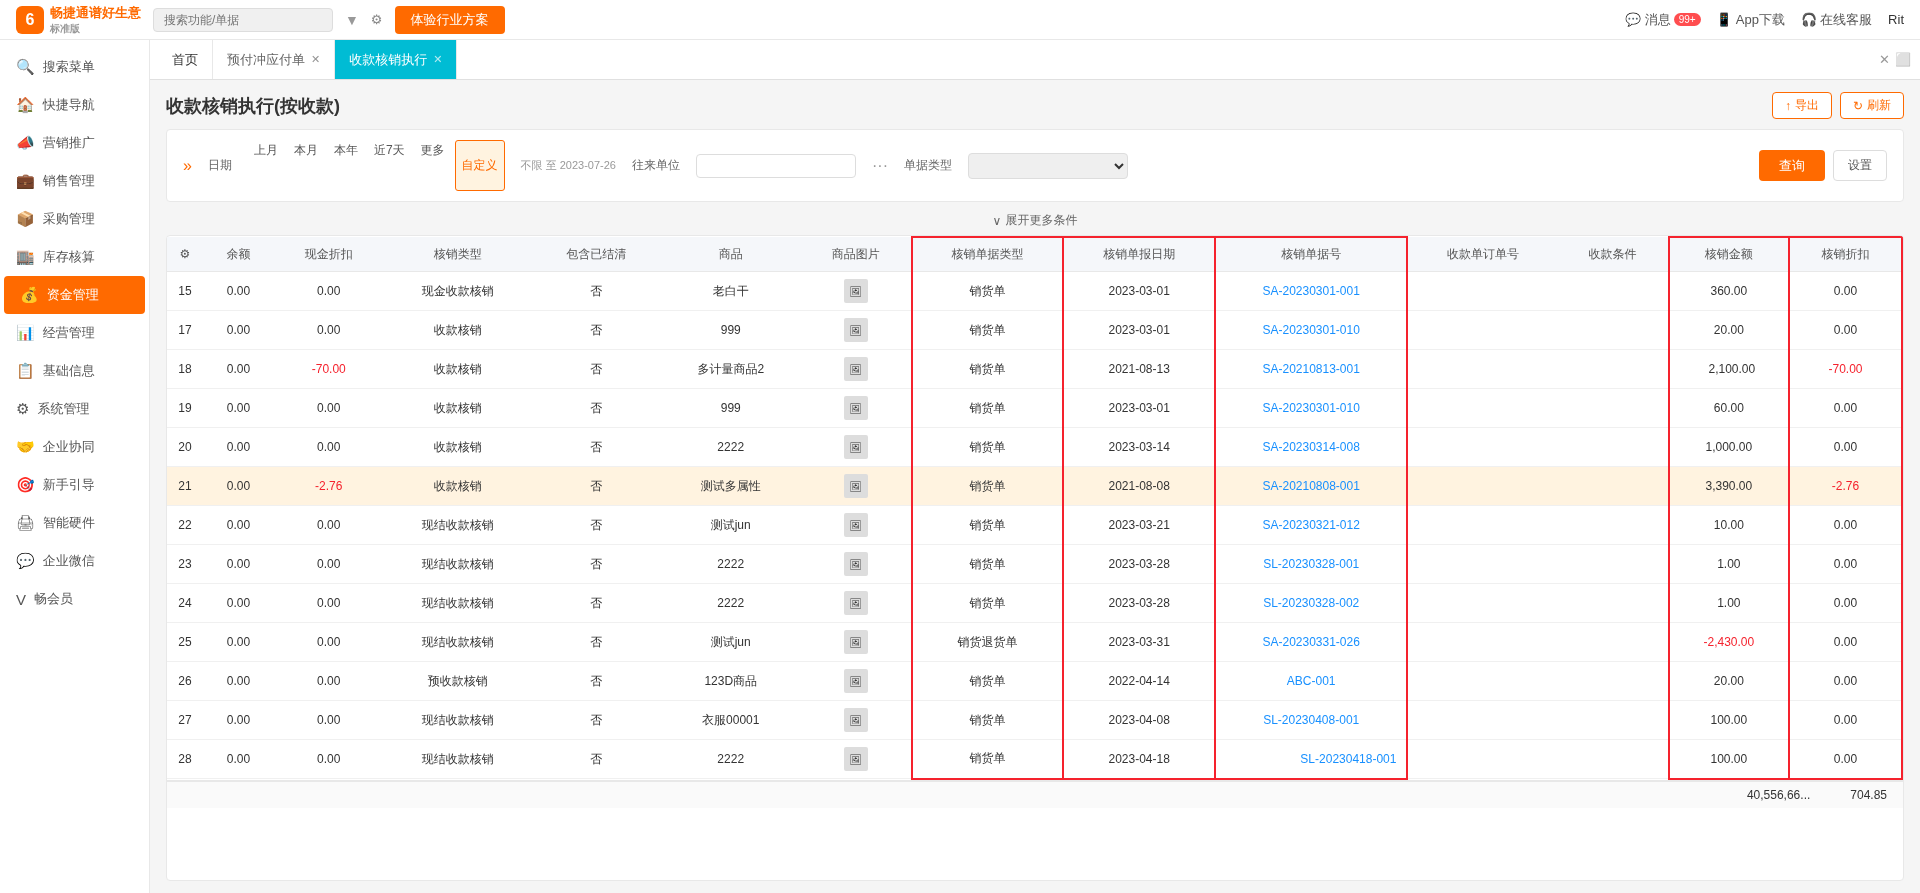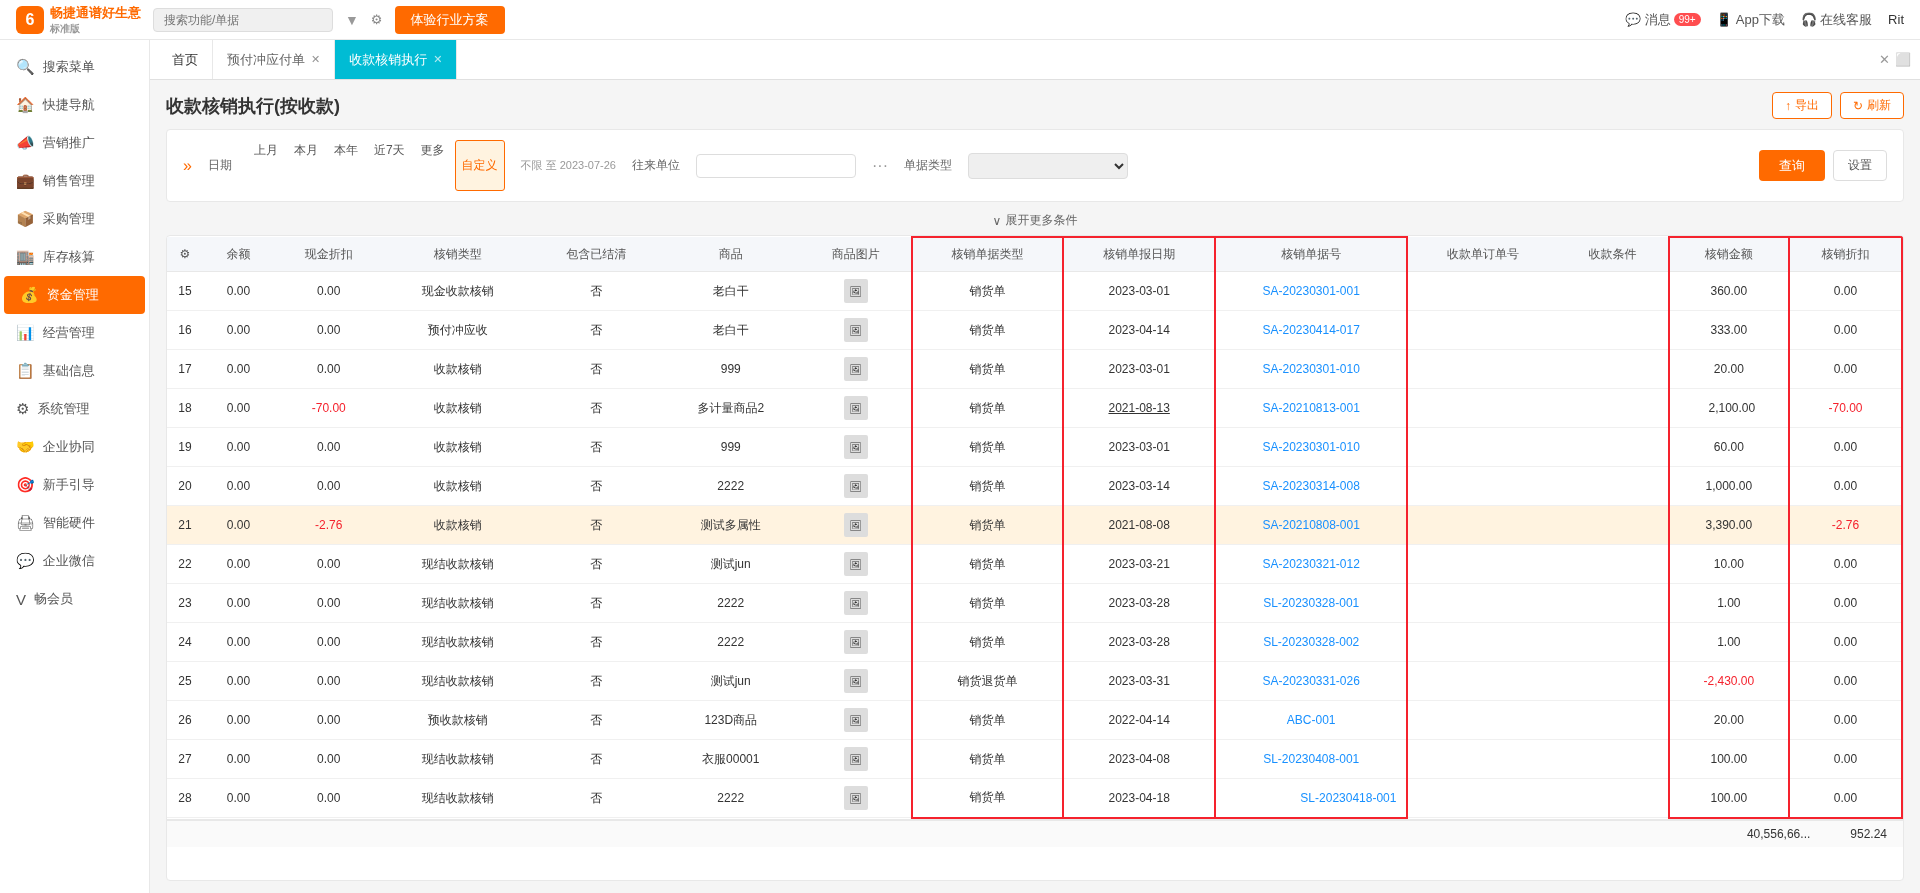--- a/index.html
+++ b/index.html
@@ -274,38 +274,20 @@
       </td>
       <td style="border-left:2px solid #f5222d;border-right:2px solid #f5222d;">销货单</td>
       <td style="border-left:2px solid #f5222d;border-right:2px solid #f5222d;">2023-03-01</td>
       <td style="border-left:2px solid #f5222d;border-right:2px solid #f5222d;"><a class="link-blue" href="#">SA-20230301-001</a></td>
       <td></td>
       <td></td>
       <td class="" style="border-left:2px solid #f5222d;border-right:2px solid #f5222d;">360.00</td>
       <td class="" style="border-left:2px solid #f5222d;border-right:2px solid #f5222d;">0.00</td>
     </tr>
               <tr>
-      <td>16</td>
-      <td>0.00</td>
-      <td class="">0.00</td>
-      <td>预付冲应收</td>
-      <td>否</td>
-      <td>老白干</td>
-      <td>
-        <div style="width:24px;height:24px;background:#ddd;border-radius:2px;margin:auto;display:flex;align-items:center;justify-content:center;font-size:10px;">🖼</div>
-      </td>
-      <td style="border-left:2px solid #f5222d;border-right:2px solid #f5222d;">销货单</td>
-      <td style="border-left:2px solid #f5222d;border-right:2px solid #f5222d;">2023-04-14</td>
-      <td style="border-left:2px solid #f5222d;border-right:2px solid #f5222d;"><a class="link-blue" href="#">SA-20230414-017</a></td>
-      <td></td>
-      <td></td>
-      <td class="" style="border-left:2px solid #f5222d;border-right:2px solid #f5222d;">333.00</td>
-      <td class="" style="border-left:2px solid #f5222d;border-right:2px solid #f5222d;">0.00</td>
-    </tr>
-              <tr>
       <td>17</td>
       <td>0.00</td>
       <td class="">0.00</td>
       <td>收款核销</td>
       <td>否</td>
       <td>999</td>
       <td>
         <div style="width:24px;height:24px;background:#ddd;border-radius:2px;margin:auto;display:flex;align-items:center;justify-content:center;font-size:10px;">🖼</div>
       </td>
       <td style="border-left:2px solid #f5222d;border-right:2px solid #f5222d;">销货单</td>
@@ -320,21 +302,21 @@
       <td>18</td>
       <td>0.00</td>
       <td class="text-red">-70.00</td>
       <td>收款核销</td>
       <td>否</td>
       <td>多计量商品2</td>
       <td>
         <div style="width:24px;height:24px;background:#ddd;border-radius:2px;margin:auto;display:flex;align-items:center;justify-content:center;font-size:10px;">🖼</div>
       </td>
       <td style="border-left:2px solid #f5222d;border-right:2px solid #f5222d;">销货单</td>
-      <td style="border-left:2px solid #f5222d;border-right:2px solid #f5222d;text-decoration:underline;">2021-08-13</td>
+      <td style="border-left:2px solid #f5222d;border-right:2px solid #f5222d;">2021-08-13</td>
       <td style="border-left:2px solid #f5222d;border-right:2px solid #f5222d;"><a class="link-blue" href="#">SA-20210813-001</a></td>
       <td></td>
       <td></td>
       <td class="" style="border-left:2px solid #f5222d;border-right:2px solid #f5222d;padding-left:16px;">2,100.00</td>
       <td class="text-red" style="border-left:2px solid #f5222d;border-right:2px solid #f5222d;">-70.00</td>
     </tr>
               <tr>
       <td>19</td>
       <td>0.00</td>
       <td class="">0.00</td>
@@ -515,20 +497,20 @@
       <td class="" style="border-left: 2px solid rgb(245, 34, 45); border-right: 2px solid rgb(245, 34, 45); border-bottom: 2px solid rgb(245, 34, 45);">0.00</td>
     </tr>
             </tbody>
         </table>
 
         <div class="table-footer">
           <span>
             <span>40,556,66...</span>
           </span>
           <span>
-            <span>952.24</span>
+            <span>704.85</span>
           </span>
         </div>
       </div>
 
     </div>
   </div>
 </div>
 
 </body></html>

